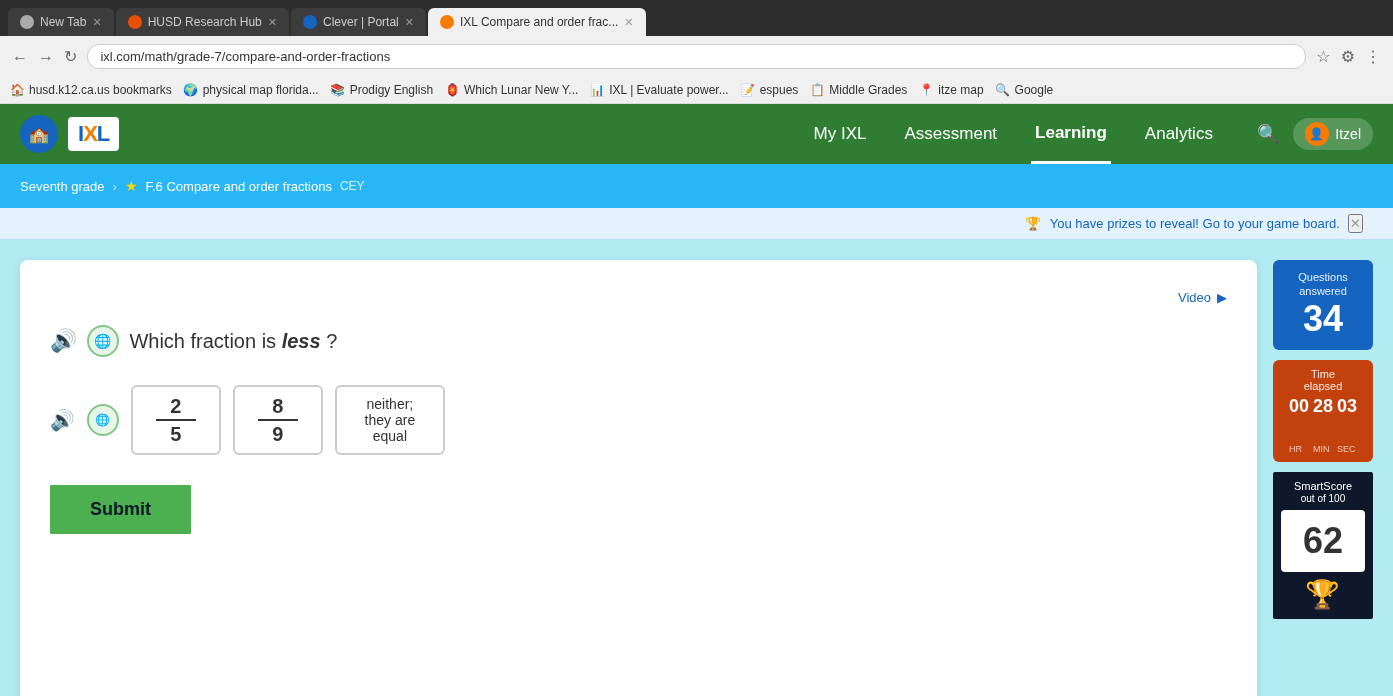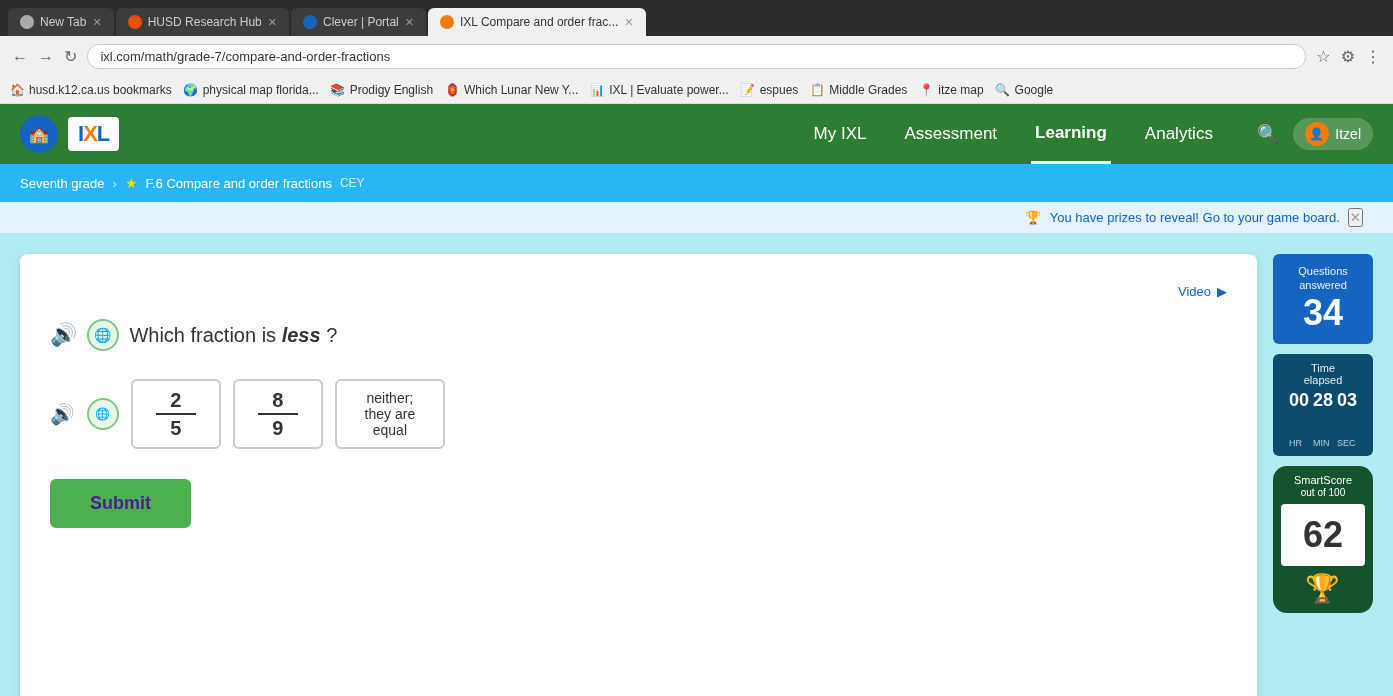--- a/index.html
+++ b/index.html
@@ -162,21 +162,21 @@
 
     
     .ixl-breadcrumb {
       background: #29b6f6;
       display: flex;
       align-items: center;
       padding: 8px 20px;
       gap: 8px;
       font-size: 13px;
       color: white;
-      height: 38px;
+      height: 44px;
     }
     .breadcrumb-link { color: white; text-decoration: none; }
     .breadcrumb-sep { color: rgba(255,255,255,0.7); }
     .breadcrumb-star { color: #ffd700; font-size: 14px; }
     .breadcrumb-current { color: white; font-weight: 500; }
     .breadcrumb-code { color: rgba(255,255,255,0.8); font-size: 12px; }
 
     
     .prize-banner {
       background: #e3f2fd;
@@ -297,23 +297,23 @@
       cursor: pointer;
       background: white;
       font-size: 14px;
       color: #333;
       text-align: center;
       padding: 8px;
     }
 
     .submit-btn {
       background: #4caf50;
-      color: #4c1d95;
+      color: #0f172a;
       border: none;
-      border-radius: 6px;
+      border-radius: 1px;
       padding: 14px 40px;
       font-size: 18px;
       font-weight: bold;
       cursor: pointer;
     }
 
     
     .video-link {
       display: flex;
       align-items: center;
@@ -340,21 +340,21 @@
       text-align: center;
       font-size: 12px;
     }
     .questions-answered-box .count {
       font-size: 36px;
       font-weight: bold;
       display: block;
     }
 
     .time-elapsed-box {
-      background: #0c4a6e;
+      background: #c2410c;
       color: white;
       border-radius: 6px;
       padding: 8px;
       text-align: center;
     }
     .time-elapsed-label {
       font-size: 11px;
       color: rgba(255,255,255,0.9);
     }
     .time-digits {
@@ -371,23 +371,23 @@
       font-weight: bold;
       color: white;
     }
     .time-label {
       font-size: 9px;
       color: rgba(255,255,255,0.7);
       margin-top: 27px;
     }
 
     .smart-score-box {
-      background: #14532d;
-      color: white;
-      border-radius: 14px;
+      background: #0f172a;
+      color: white;
+      border-radius: 2px;
       padding: 8px;
       text-align: center;
       font-size: 11px;
     }
     .smart-score-value {
       font-size: 36px;
       font-weight: bold;
       color: #333;
       background: white;
       width: 100%;

